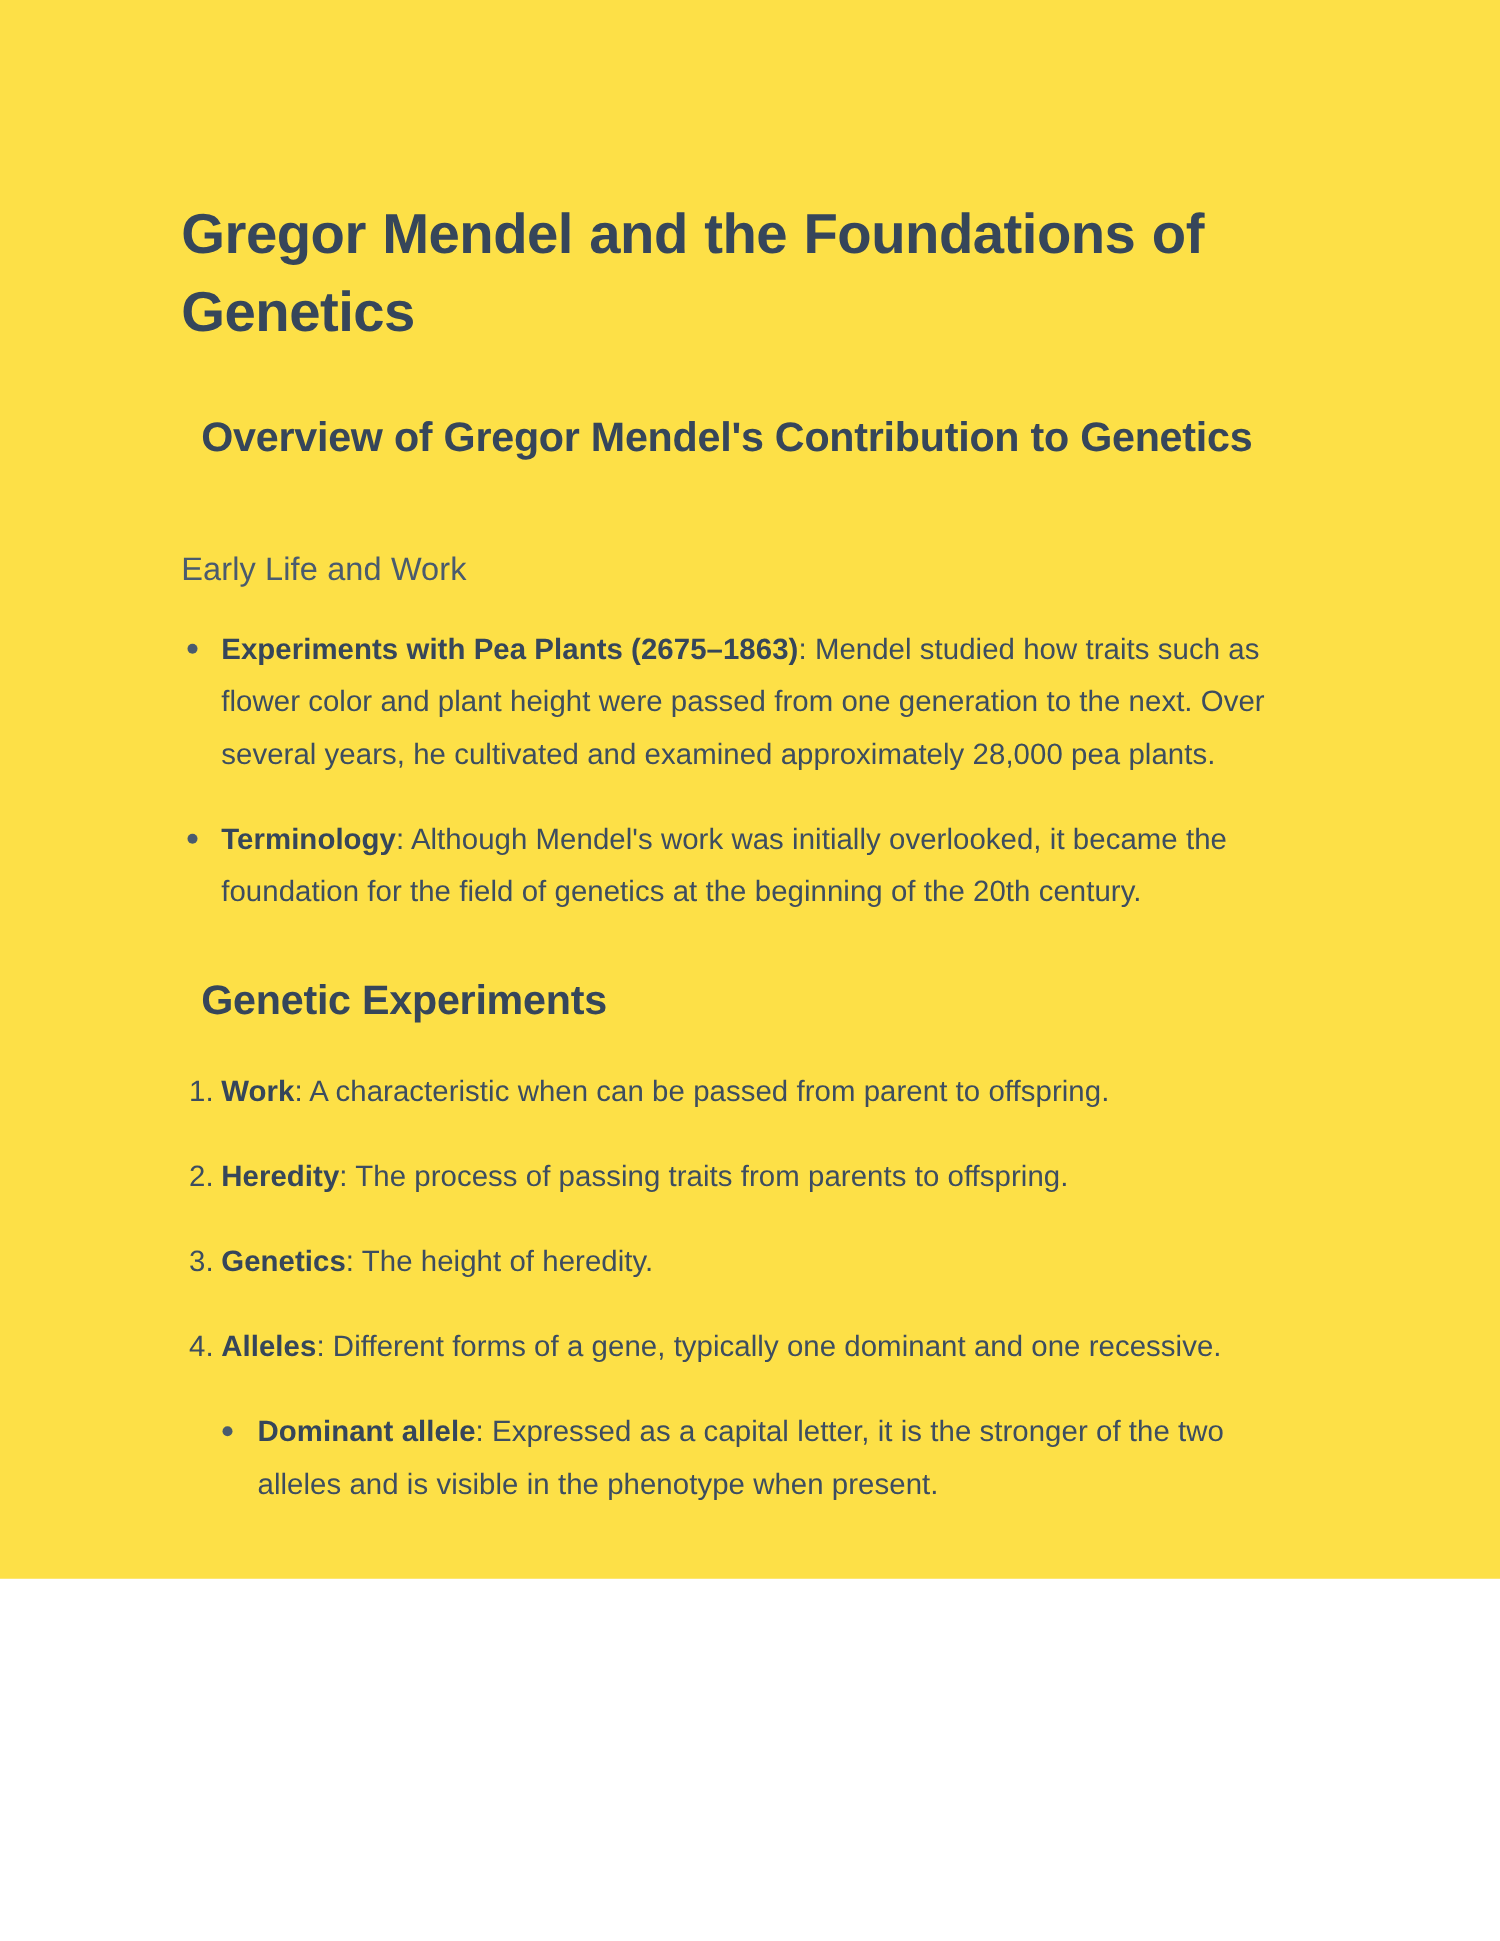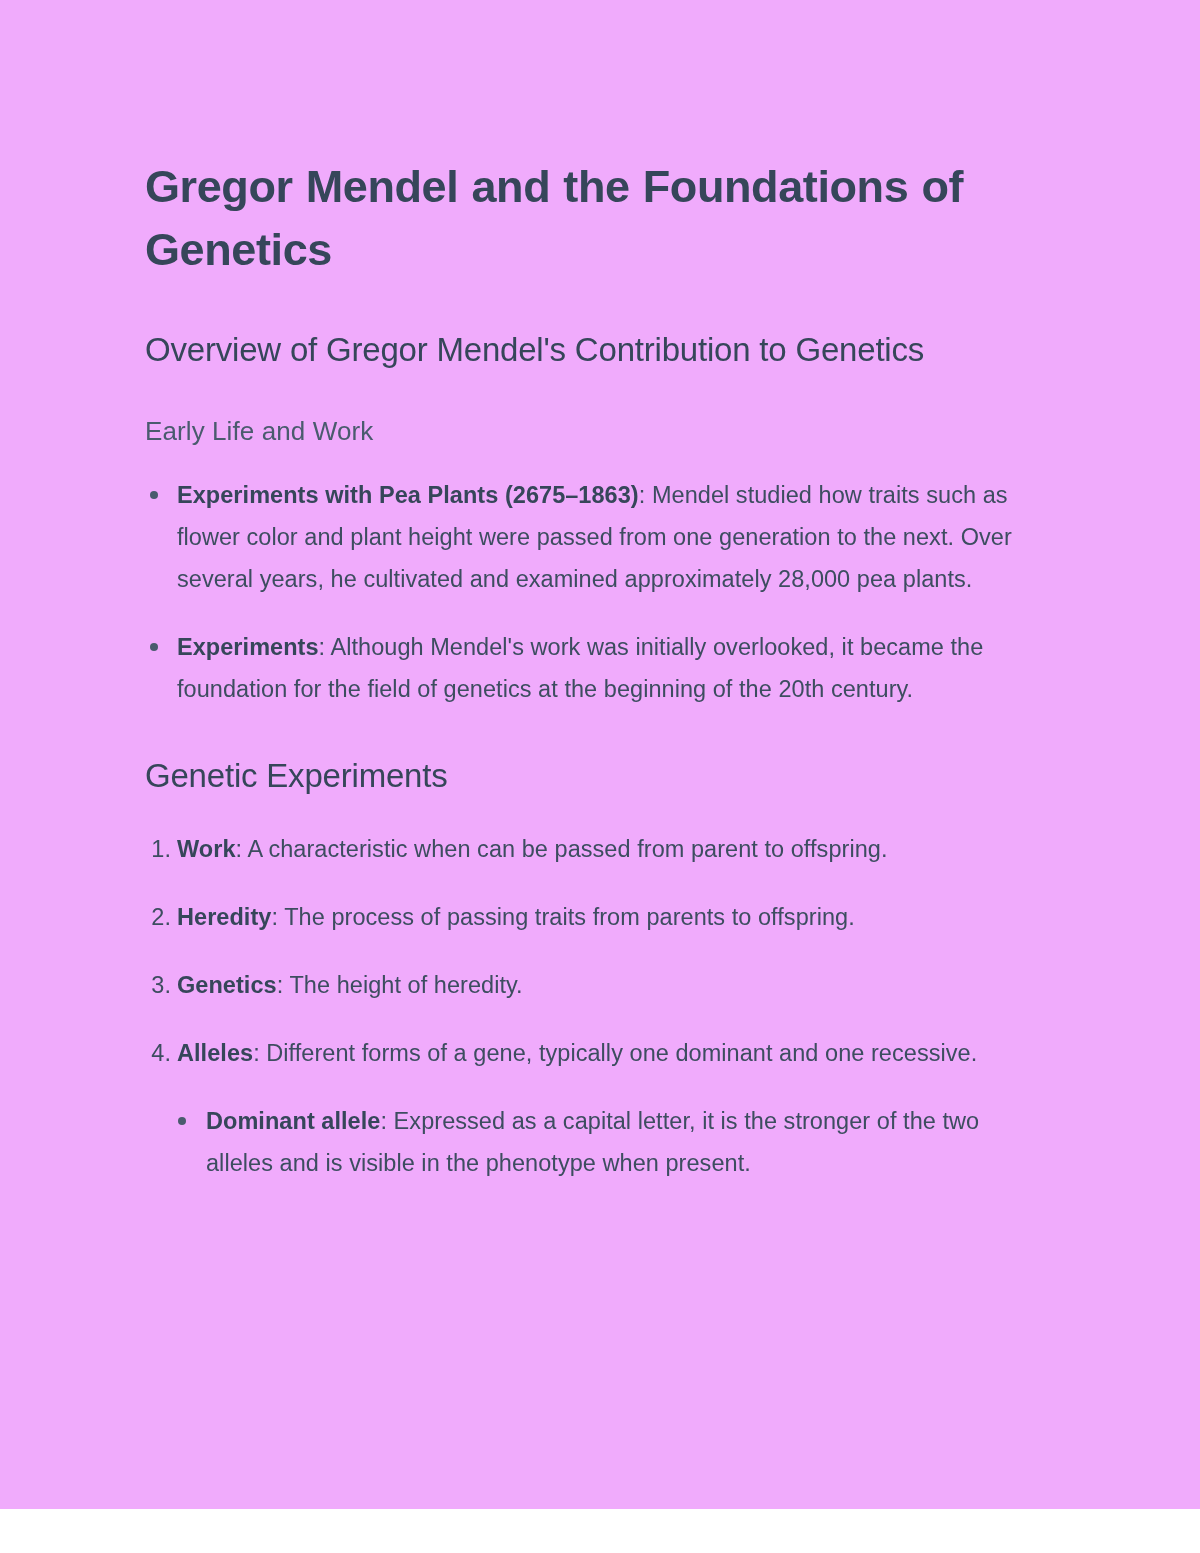--- a/index.html
+++ b/index.html
@@ -12,56 +12,56 @@
     height: 1553px;
     font-family: "Liberation Sans", "DejaVu Sans", sans-serif;
     color: #3a4a5e;
     -webkit-font-smoothing: antialiased;
     overflow: hidden;
   }
 
   .page {
     position: relative;
     width: 1200px;
-    height: 1509px;
-    background: #f0abfc;
+    height: 1263px;
+    background: #fde047;
     box-sizing: border-box;
     padding: 155px 145px 16px 145px;
   }
 
   .doc-body {
     width: 915px;
   }
 
   
   h1.doc-title {
     margin: 0 0 0 0;
     font-size: 45px;
     line-height: 63px;
     font-weight: 700;
     letter-spacing: -0.4px;
     color: #36465a;
     word-spacing: 1px;
   }
 
   h2.section-heading {
-    margin: 40px 0 0 0;
+    margin: 40px 0 0 16px;
     font-size: 33px;
     line-height: 57px;
-    font-weight: 400;
+    font-weight: 700;
     letter-spacing: -0.2px;
     color: #36465a;
   }
 
   h2.section-heading.tight {
     line-height: 52px;
   }
 
   h3.sub-heading {
-    margin: 36px 0 0 0;
+    margin: 60px 0 0 0;
     font-size: 26px;
     line-height: 34px;
     font-weight: 400;
     letter-spacing: 0.1px;
     color: #4a5b6e;
   }
 
   
   ul.bullet-list,
   ol.numbered-list {
@@ -159,21 +159,21 @@
 
     <h3 class="sub-heading">Early Life and Work</h3>
 
     <ul class="bullet-list">
       <li class="bullet-item">
         <span class="bullet-dot"></span>
         <strong class="term">Experiments with Pea Plants (2675–1863)</strong><span>:</span><span class="txt"> Mendel studied how traits such as flower color and plant height were passed from one generation to the next. Over several years, he cultivated and examined approximately 28,000 pea plants.</span>
       </li>
       <li class="bullet-item">
         <span class="bullet-dot"></span>
-        <strong class="term">Experiments</strong><span>:</span><span class="txt"> Although Mendel's work was initially overlooked, it became the foundation for the field of genetics at the beginning of the 20th century.</span>
+        <strong class="term">Terminology</strong><span>:</span><span class="txt"> Although Mendel's work was initially overlooked, it became the foundation for the field of genetics at the beginning of the 20th century.</span>
       </li>
     </ul>
 
     <h2 class="section-heading tight">Genetic Experiments</h2>
 
     <ol class="numbered-list">
       <li class="num-item">
         <span class="num-marker">1.</span>
         <strong class="term">Work</strong><span>:</span><span class="txt"> A characteristic when can be passed from parent to offspring.</span>
       </li>

